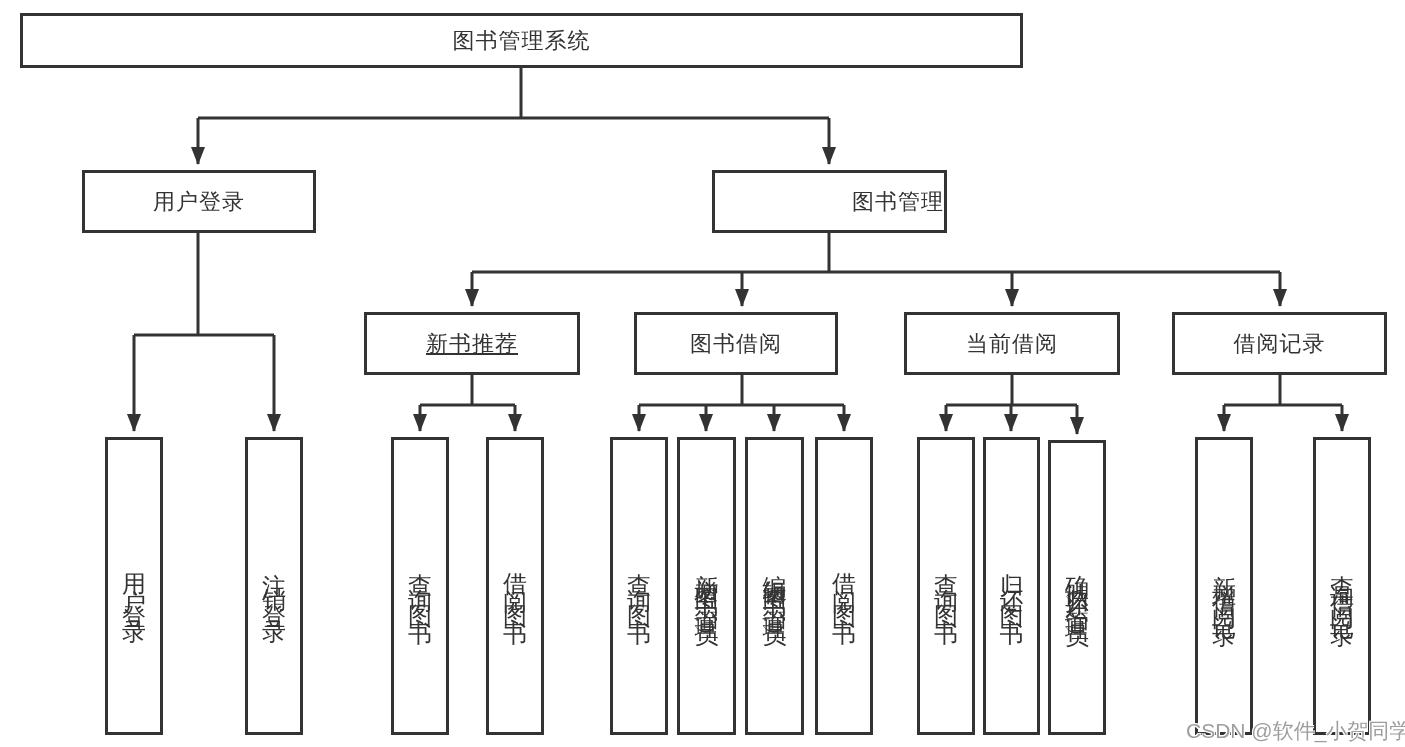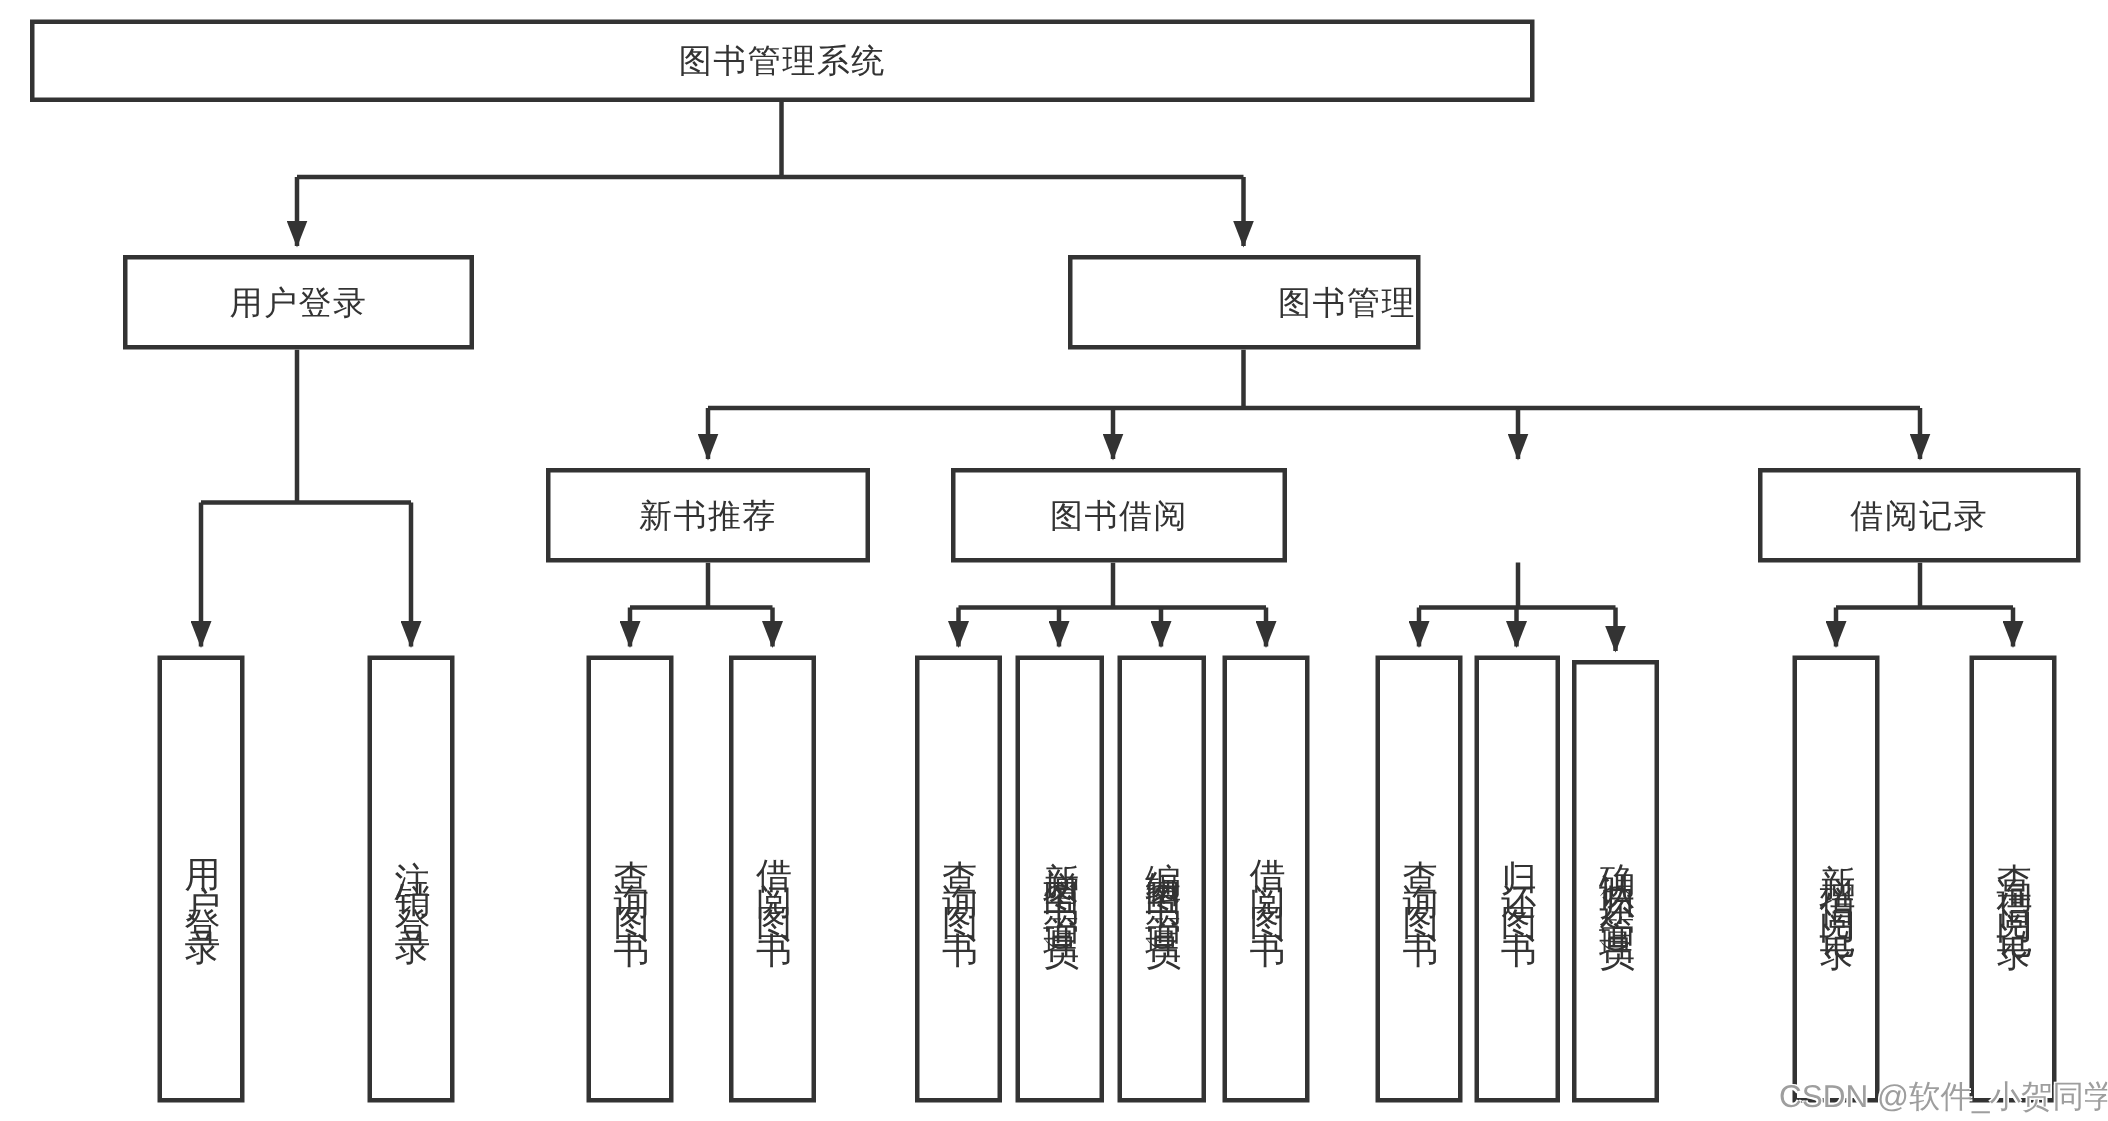--- a/index.html
+++ b/index.html
@@ -117,25 +117,28 @@
     <span class="hlabel">图书管理系统</span>
   </div>
 
   <div class="node" style="left:82px; top:170px; width:234px; height:63px;">
     <span class="hlabel">用户登录</span>
   </div>
   <div class="node" style="left:712px; top:170px; width:235px; height:63px;justify-content:flex-end;">
     <span class="hlabel">图书管理</span>
   </div>
 
-  <div class="node" style="left:364px; top:312px; width:216px; height:63px;">
+  <div class="node" style="left:364px; top:312px; width:216px; height:63px;text-decoration:underline;">
     <span class="hlabel">新书推荐</span>
   </div>
-  <div class="node" style="left:634px; top:312px; width:224px; height:63px;">
+  <div class="node" style="left:634px; top:312px; width:204px; height:63px;">
     <span class="hlabel">图书借阅</span>
+  </div>
+  <div class="node" style="left:904px; top:312px; width:216px; height:63px;">
+    <span class="hlabel">当前借阅</span>
   </div>
   <div class="node" style="left:1172px; top:312px; width:215px; height:63px;">
     <span class="hlabel">借阅记录</span>
   </div>
 
   <div class="node" style="left:105px; top:437px; width:58px; height:298px;">
     <span class="vtext ls16">用户登录</span>
   </div>
   <div class="node" style="left:245px; top:437px; width:58px; height:298px;">
     <span class="vtext ls16">注销登录</span>

